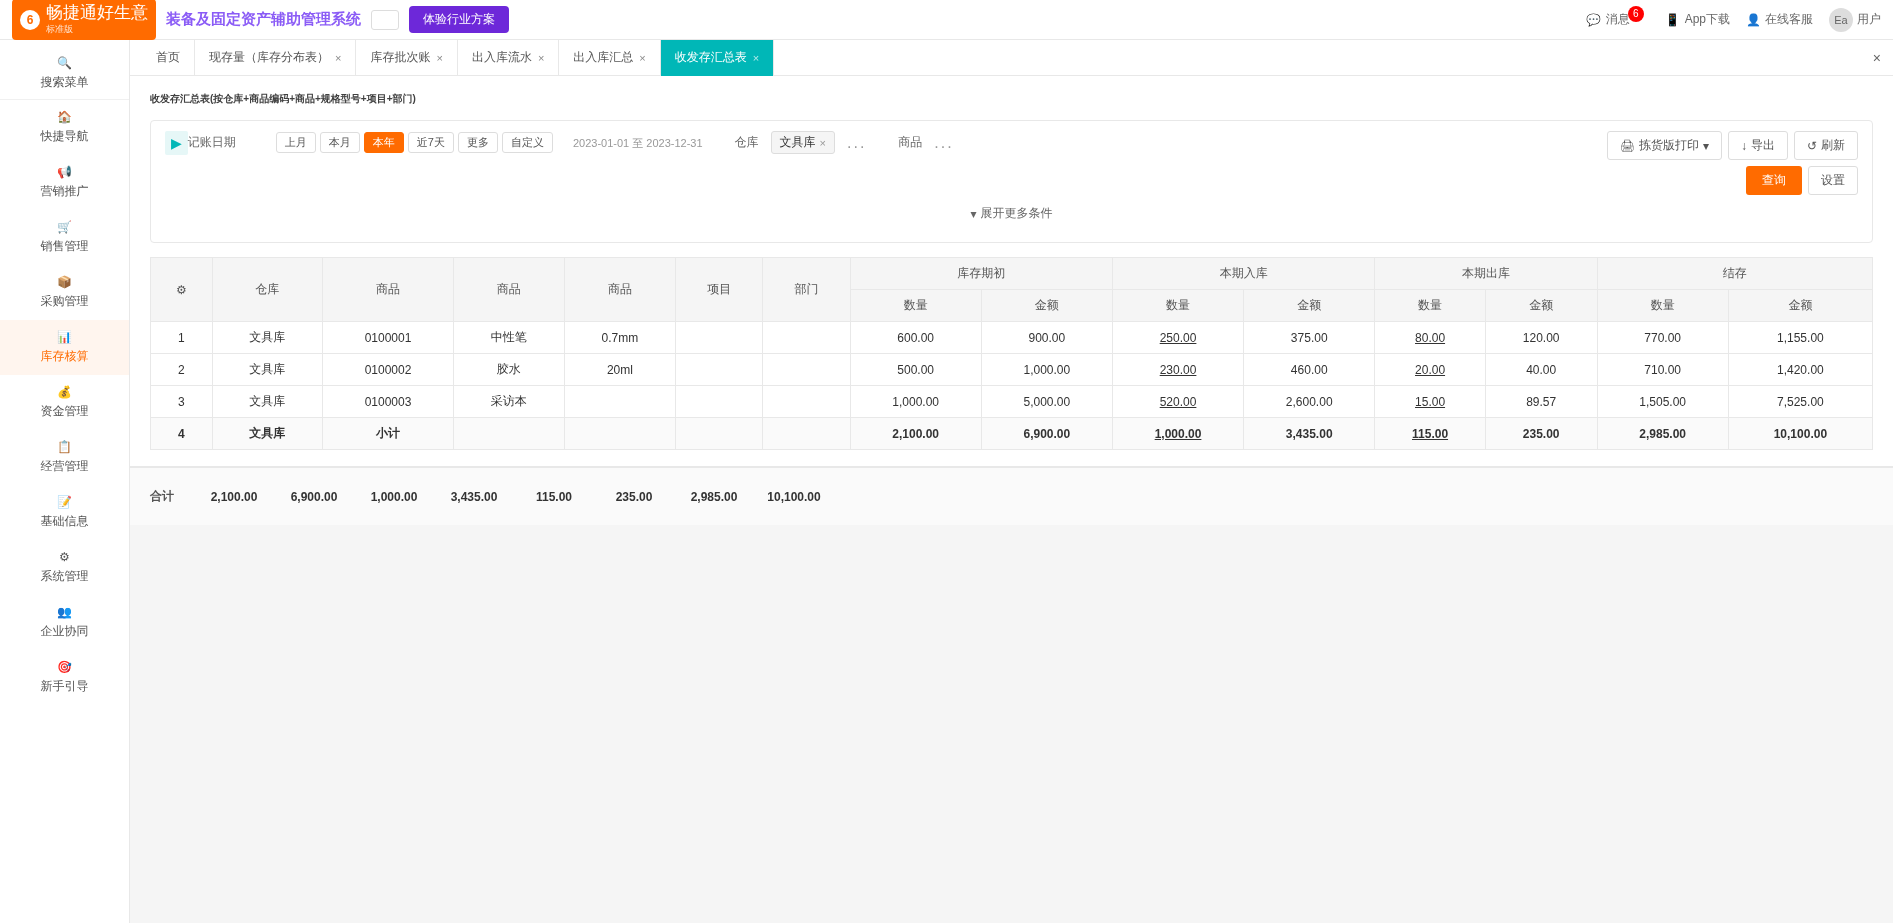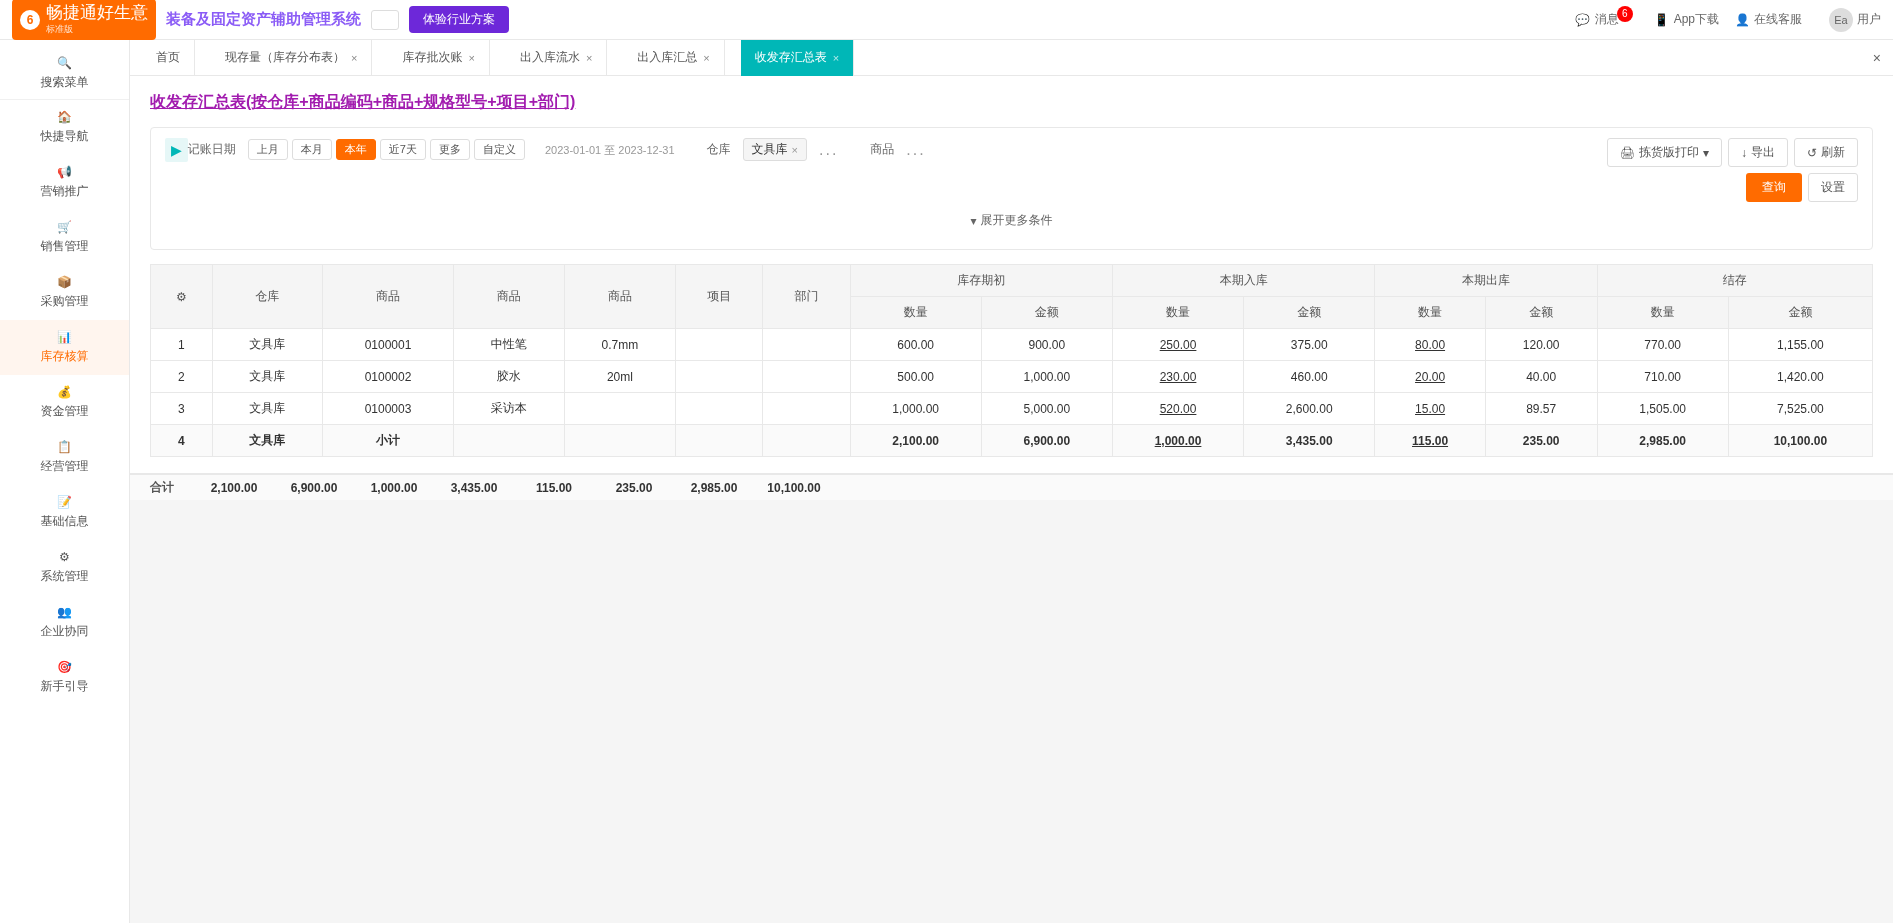--- a/index.html
+++ b/index.html
@@ -11,52 +11,52 @@
     .logo-area { display: flex; align-items: center; gap: 6px; background: #ff6b00; padding: 4px 8px; border-radius: 4px; }
     .logo-icon { width: 20px; height: 20px; background: #fff; border-radius: 50%; display: flex; align-items: center; justify-content: center; color: #ff6b00; font-weight: bold; font-size: 12px; }
     .logo-text { color: #fff; font-size: 17px; line-height: 1.2; }
     .logo-badge { font-size: 9px; color: #fff; opacity: 0.8; }
     .system-name { font-size: 15px; color: #8b5cf6; font-weight: 700; }
     .system-select { border: 1px solid #ddd; border-radius: 3px; padding: 2px 20px 2px 6px; font-size: 12px; background: #fff; appearance: none; cursor: pointer; }
     .try-btn { background: #6d28d9; color: #fff; border: none; border-radius: 4px; padding: 5px 14px; font-size: 12px; cursor: pointer; }
     .top-bar-right { display: flex; align-items: center; gap: 16px; color: #666; font-size: 12px; }
     .top-right-item { display: flex; align-items: center; gap: 4px; cursor: pointer; }
     .badge { background: #f00; color: #fff; border-radius: 50%; width: 16px; height: 16px; font-size: 10px; display: flex; align-items: center; justify-content: center; position: relative; top: -6px; left: -6px; }
-    .user-avatar { width: 24px; height: 24px; background: #ddd; border-radius: 50%; display: flex; align-items: center; justify-content: center; font-size: 11px; margin-left: 11px; }
+    .user-avatar { width: 24px; height: 24px; background: #ddd; border-radius: 50%; display: flex; align-items: center; justify-content: center; font-size: 11px; }
 
     
     .main-layout { display: flex; height: calc(923px - 40px); }
 
     
     .sidebar { width: 130px; background: #fff; border-right: 1px solid #e8e8e8; padding: 8px 0; flex-shrink: 0; }
     .sidebar-item { display: flex; flex-direction: column; align-items: center; padding: 10px 0; cursor: pointer; color: #555; font-size: 12px; gap: 4px; }
     .sidebar-item.active { color: #ff6b00; background: #fff5ee; }
     .sidebar-search { display: flex; align-items: center; gap: 4px; padding: 8px 12px; cursor: pointer; color: #555; font-size: 12px; border-bottom: 1px solid #f0f0f0; }
 
     
     .content-area { flex: 1; display: flex; flex-direction: column; overflow: hidden; }
 
     
-    .tab-bar { display: flex; align-items: center; background: #fff; border-bottom: 1px solid #e8e8e8; padding: 0 12px; height: 36px; gap: 16px; }
+    .tab-bar { display: flex; align-items: center; background: #fff; border-bottom: 1px solid #e8e8e8; padding: 0 12px; height: 36px; gap: 0; }
     .tab-item { display: flex; align-items: center; padding: 0 14px; height: 36px; cursor: pointer; font-size: 12px; color: #555; border-right: 1px solid #e8e8e8; gap: 6px; white-space: nowrap; }
     .tab-item.active { background: #00b7b7; color: #fff; }
     .tab-close { cursor: pointer; opacity: 0.7; font-size: 11px; }
     .tab-bar-close { margin-left: auto; cursor: pointer; color: #666; font-size: 14px; }
 
     
     .page-content { flex: 1; background: #f5f5f5; overflow-y: auto; padding: 0; }
     .page-inner { background: #fff; margin: 0; padding: 16px 20px; }
-    .page-title { font-size: 16px; font-weight: bold; color: #a21caf; margin-bottom: 14px; text-decoration: underline; }
+    .page-title { font-size: 10px; font-weight: bold; color: #404040; margin-bottom: 14px; }
 
     
     .filter-area { background: #fff; border: 1px solid #e8e8e8; border-radius: 4px; padding: 10px 14px; margin-bottom: 14px; }
     .filter-row { display: flex; align-items: center; gap: 12px; flex-wrap: wrap; }
     .filter-label { color: #666; font-size: 12px; white-space: nowrap; }
     .filter-arrow { background: #e6f7f7; color: #00b7b7; border: none; padding: 4px 6px; cursor: pointer; border-radius: 2px; font-size: 14px; }
-    .date-shortcuts { display: flex; align-items: center; gap: 4px; }
+    .date-shortcuts { display: flex; align-items: center; gap: 4px; margin-left: 28px; }
     .date-btn { padding: 2px 8px; border: 1px solid #ddd; background: #fff; border-radius: 3px; cursor: pointer; font-size: 11px; color: #555; }
     .date-btn.active { background: #ff6b00; color: #fff; border-color: #ff6b00; }
     .date-range { font-size: 11px; color: #999; margin-top: 2px; }
     .warehouse-tag { display: flex; align-items: center; gap: 4px; background: #f5f5f5; border: 1px solid #ddd; border-radius: 3px; padding: 2px 8px; font-size: 12px; }
     .tag-close { cursor: pointer; color: #999; font-size: 11px; }
     .filter-dots { color: #999; cursor: pointer; font-size: 16px; letter-spacing: 2px; }
     .btn-print { border: 1px solid #ddd; background: #fff; color: #555; padding: 5px 12px; border-radius: 3px; cursor: pointer; font-size: 12px; display: flex; align-items: center; gap: 4px; }
     .btn-export { border: 1px solid #ddd; background: #fff; color: #555; padding: 5px 12px; border-radius: 3px; cursor: pointer; font-size: 12px; display: flex; align-items: center; gap: 4px; }
     .btn-refresh { border: 1px solid #ddd; background: #fff; color: #555; padding: 5px 12px; border-radius: 3px; cursor: pointer; font-size: 12px; display: flex; align-items: center; gap: 4px; }
     .btn-query { background: #ff6b00; color: #fff; border: none; padding: 5px 16px; border-radius: 3px; cursor: pointer; font-size: 12px; }
@@ -71,21 +71,21 @@
     .data-table .col-settings { background: #f5f5f5; }
 
     
     .expand-row { display: flex; justify-content: center; padding: 6px 0; }
     .expand-conditions-btn { display: flex; align-items: center; gap: 4px; color: #666; font-size: 12px; cursor: pointer; border: none; background: none; padding: 4px 12px; }
 
     
     .table-wrapper { overflow-x: auto; }
 
     
-    .bottom-bar { background: #fafafa; border-top: 2px solid #e8e8e8; padding: 4px 20px; display: flex; align-items: center; font-size: 12px; font-weight: bold; color: #333; }
+    .bottom-bar { background: #fafafa; border-top: 2px solid #e8e8e8; padding: 20px 20px; display: flex; align-items: center; font-size: 12px; font-weight: bold; color: #333; }
     .bottom-label { margin-right: 20px; color: #555; font-weight: bold; }
     .bottom-values { display: flex; gap: 0; flex: 1; }
     .bottom-cell { min-width: 80px; text-align: center; padding: 0 10px; }
 
     .filter-top-row { display: flex; align-items: flex-start; gap: 0; width: 100%; }
     .filter-main { flex: 1; }
     .filter-side { display: flex; flex-direction: column; gap: 6px; align-items: flex-end; padding-left: 10px; }
   </style>
 </head>
 <body>

